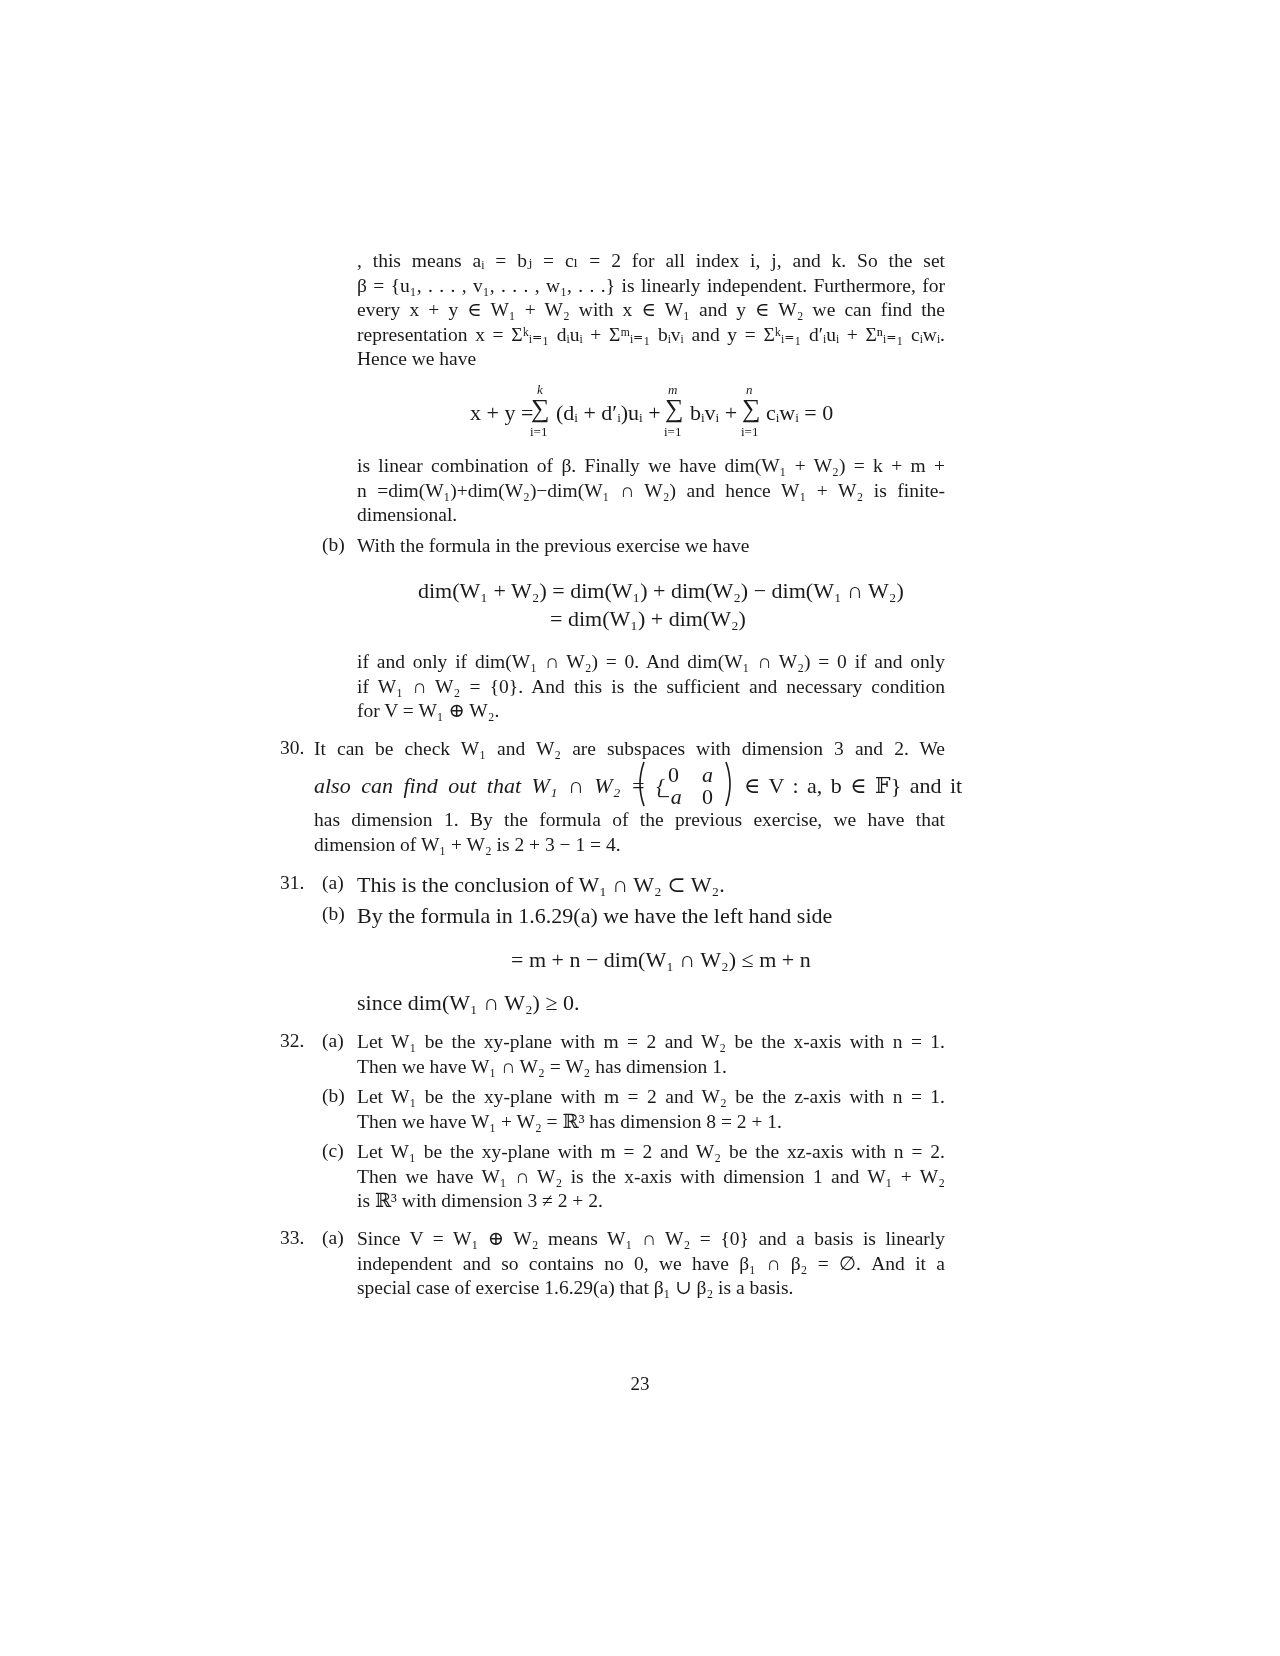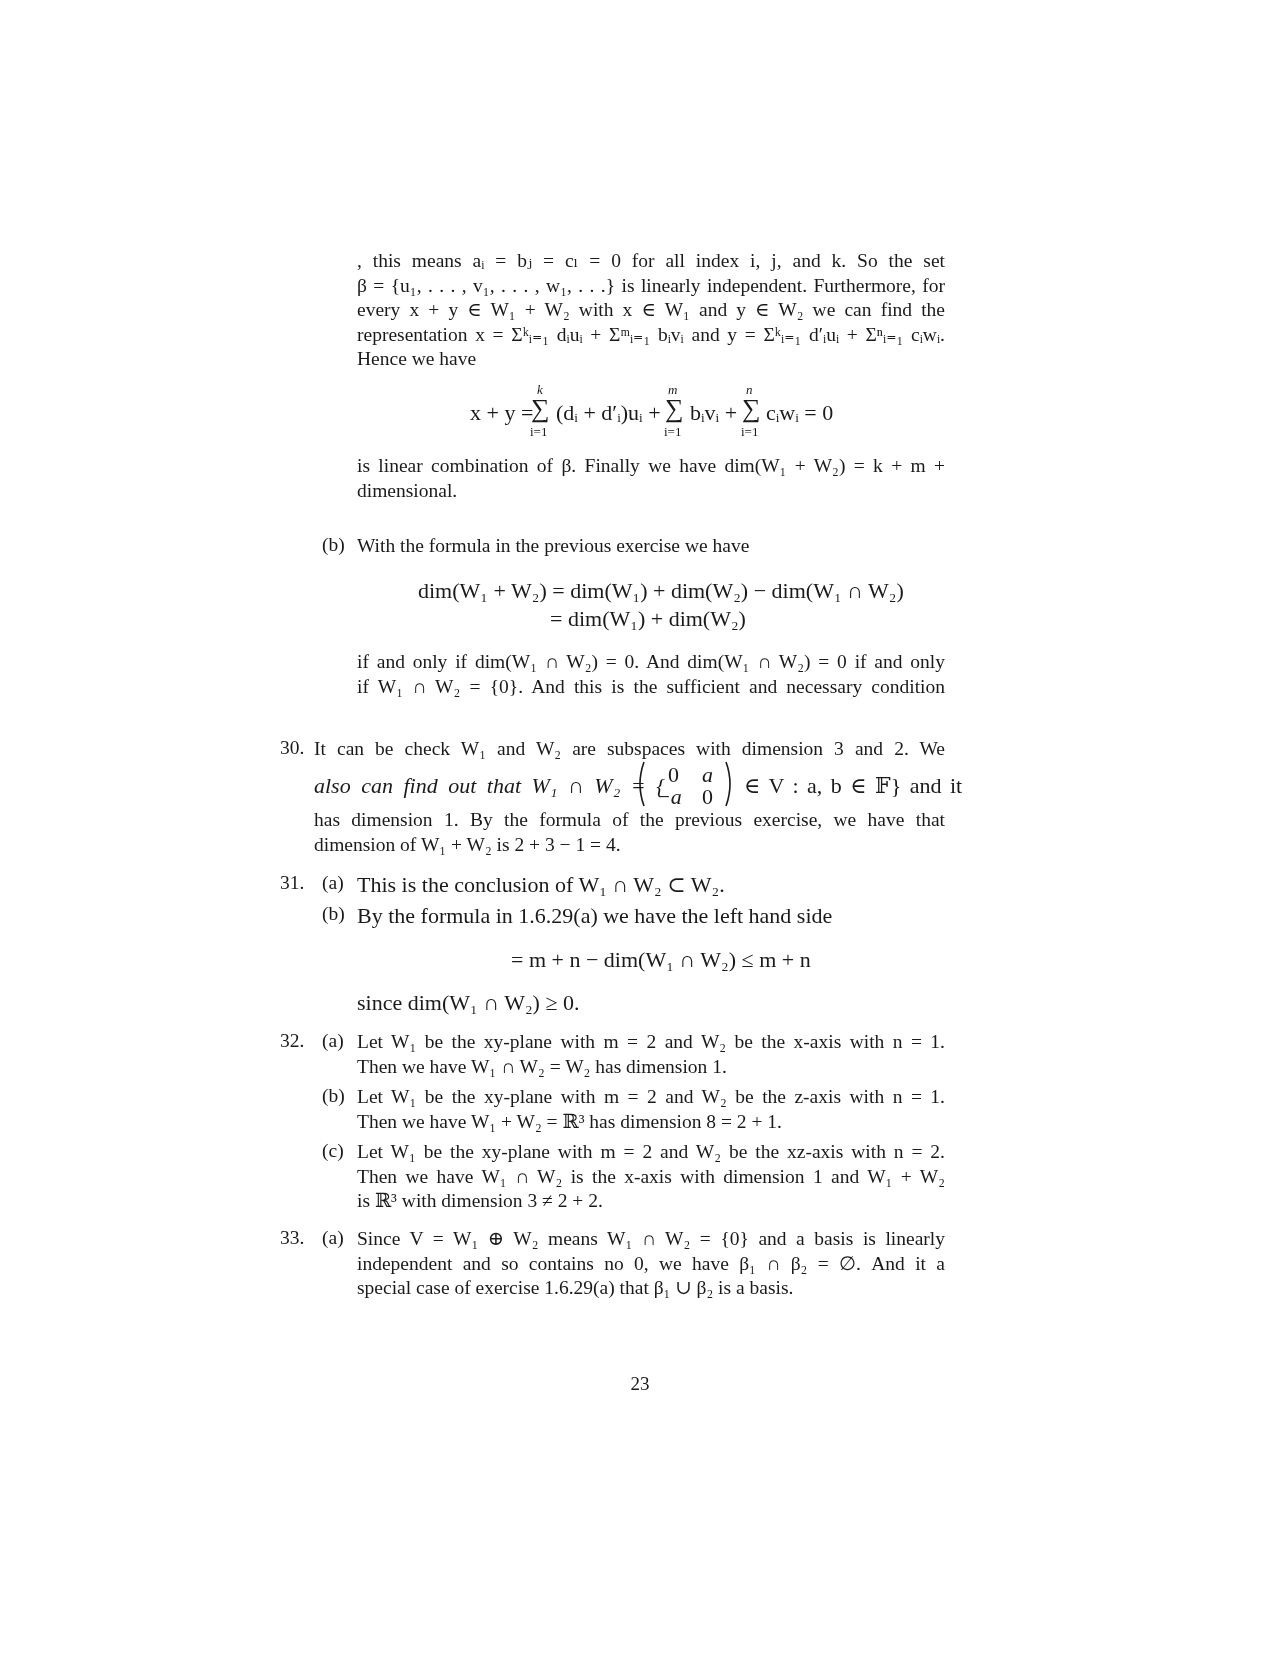--- a/index.html
+++ b/index.html
@@ -14,21 +14,21 @@
   .num { position:absolute; font-family:"Liberation Serif","DejaVu Serif",serif; font-size:19.5px; }
   .pageno { position:absolute; left:0; width:1280px; top:1440px; text-align:center;
             font-family:"Liberation Serif","DejaVu Serif",serif; font-size:19px; }
 </style>
 </head>
 <body>
 
 <div class="page">
 
   <div class="blk" style="left:357px; top:249px; width:588px;">
-    <span class="ln">, this means aᵢ = bⱼ = cₗ = 0 for all index i, j, and k.  So the set</span>
+    <span class="ln">, this means aᵢ = bⱼ = cₗ = 2 for all index i, j, and k.  So the set</span>
     <span class="ln">β = {u₁, . . . , v₁, . . . , w₁, . . .} is linearly independent. Furthermore, for</span>
     <span class="ln">every x + y ∈ W₁ + W₂ with x ∈ W₁ and y ∈ W₂ we can find the</span>
     <span class="ln">representation x = Σᵏᵢ₌₁ dᵢuᵢ + Σᵐᵢ₌₁ bᵢvᵢ and y = Σᵏᵢ₌₁ d′ᵢuᵢ + Σⁿᵢ₌₁ cᵢwᵢ.</span>
     <span class="ln last">Hence we have</span>
   </div>
 
   <div style="position:absolute; left:470px; top:384px; height:60px; font-family:'Liberation Serif',serif; font-size:19.5px;">
     <span class="c" style="left:0; top:16px;">x + y =</span>
 
     <span class="c" style="left:67px; top:-2px; font-size:13px; font-style:italic;">k</span>
@@ -42,32 +42,34 @@
     <span class="c" style="left:220px; top:16px;">bᵢvᵢ +</span>
 
     <span class="c" style="left:276px; top:-2px; font-size:13px; font-style:italic;">n</span>
     <span class="c" style="left:272px; top:10px; font-size:26px;">∑</span>
     <span class="c" style="left:271px; top:40px; font-size:13px;">i=1</span>
     <span class="c" style="left:296px; top:16px;">cᵢwᵢ = 0</span>
   </div>
 
   <div class="blk" style="left:357px; top:454px; width:588px;">
     <span class="ln">is linear combination of β. Finally we have dim(W₁ + W₂) = k + m +</span>
+    <span class="ln">n =dim(W₁)+dim(W₂)−dim(W₁ ∩ W₂) and hence W₁ + W₂ is finite-</span>
     <span class="ln last">dimensional.</span>
   </div>
 
   <span class="num" style="left:322px; top:534px;">(b)</span>
   <div class="blk" style="left:357px; top:534px; width:588px;">
     <span class="ln last">With the formula in the previous exercise we have</span>
   </div>
   <span class="c" style="left:418px; top:578px;">dim(W₁ + W₂) = dim(W₁) + dim(W₂) − dim(W₁ ∩ W₂)</span>
   <span class="c" style="left:550px; top:606px;">= dim(W₁) + dim(W₂)</span>
   <div class="blk" style="left:357px; top:650px; width:588px;">
     <span class="ln">if and only if dim(W₁ ∩ W₂) = 0.  And dim(W₁ ∩ W₂) = 0 if and only</span>
     <span class="ln">if W₁ ∩ W₂ = {0}.  And this is the sufficient and necessary condition</span>
+    <span class="ln last">for V = W₁ ⊕ W₂.</span>
   </div>
 
   <span class="num" style="left:280px; top:737px;">30.</span>
   <div class="blk" style="left:314px; top:737px; width:631px;">
     <span class="ln">It can be check W₁ and W₂ are subspaces with dimension 3 and 2.  We</span>
   </div>
   <div style="position:absolute; left:314px; top:760px; width:631px; height:50px;">
     <span class="c" style="left:0; top:13px; word-spacing:5px;font-style:italic;">also can find out that W₁ ∩ W₂ = {</span>
     <div style="position:absolute; left:320px; top:0; width:102px; height:48px;">
       <svg width="102" height="48" style="position:absolute; left:0; top:0;">

